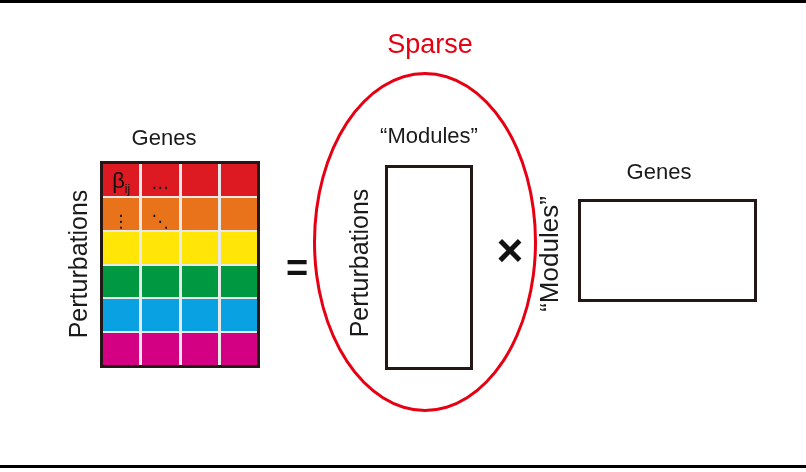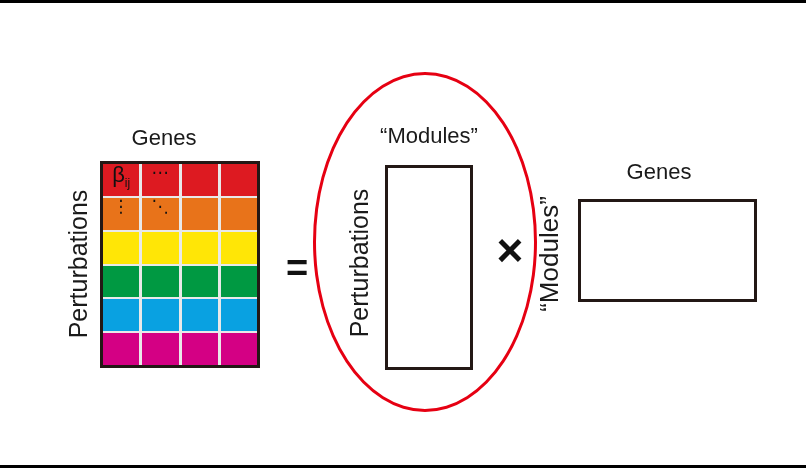--- a/index.html
+++ b/index.html
@@ -37,21 +37,21 @@
     box-sizing: border-box;
     border: 3px solid #231815;
     background: #e9e9e9;
     display: grid;
     grid-template-columns: repeat(4, 1fr);
     grid-template-rows: repeat(6, 1fr);
     column-gap: 3px;
     row-gap: 2px;
   }
   .cell {
-    display: flex; align-items: flex-start; justify-content: center;
+    display: flex; align-items: flex-end; justify-content: center;
     font-size: 17px; color: #111111; line-height: 1;
   }
   .beta { font-size: 22px; }
   .beta sub { font-size: 12px; }
   .dots { font-size: 17px; letter-spacing: 1px; }
 
   .ellipse {
     left: 313px; top: 72px; width: 224px; height: 340px;
     box-sizing: border-box;
     border: 3px solid #e60012;
@@ -71,20 +71,21 @@
   .times-sign  { left: 510px; top: 250px; font-size: 46px; }
 </style>
 </head>
 <body>
 
 <div class="stage">
 
   <div class="abs frame-line frame-top"></div>
   <div class="abs frame-line frame-bottom"></div>
 
+  <div class="abs centered sparse-label">Sparse</div>
 
   <div class="abs centered label genes-left">Genes</div>
   <div class="abs vlabel side-label perturb-left">Perturbations</div>
 
   <div class="abs beta-matrix">
 
     <div class="cell" style="background-color: rgb(221, 26, 33);">
       <span class="beta"><span>β</span><sub>ij</sub></span>
     </div>
     <div class="cell" style="background-color: rgb(221, 26, 33);">

